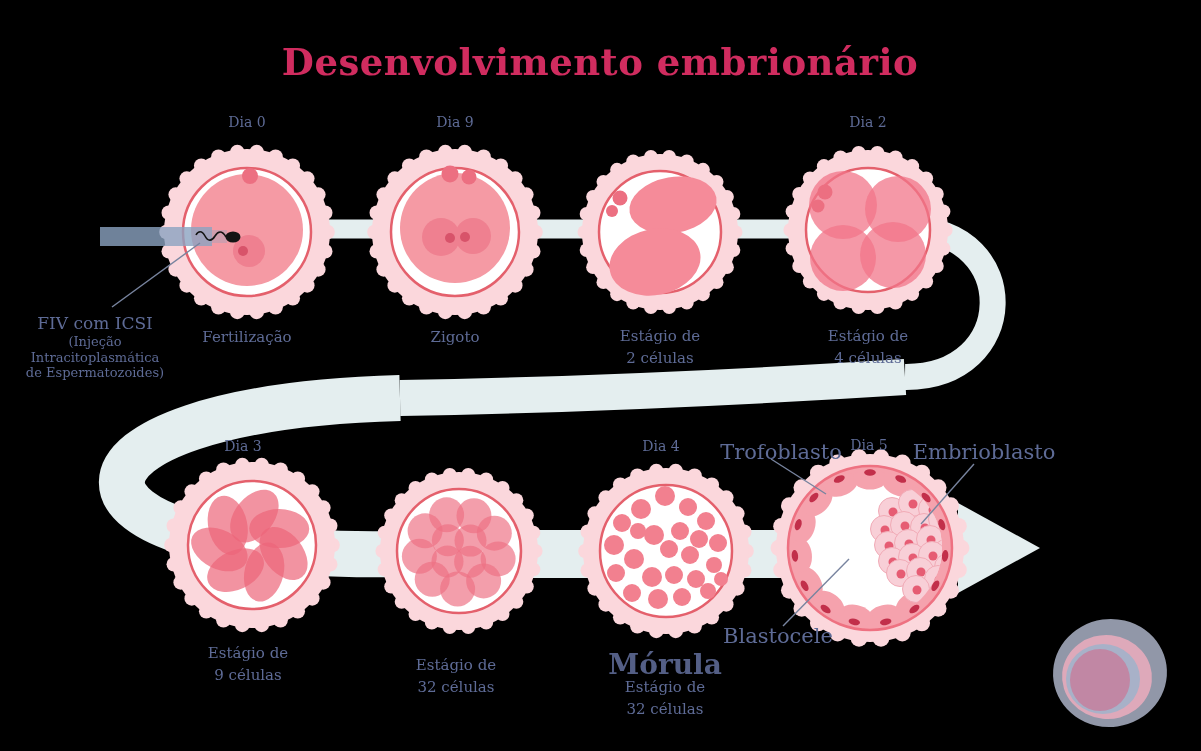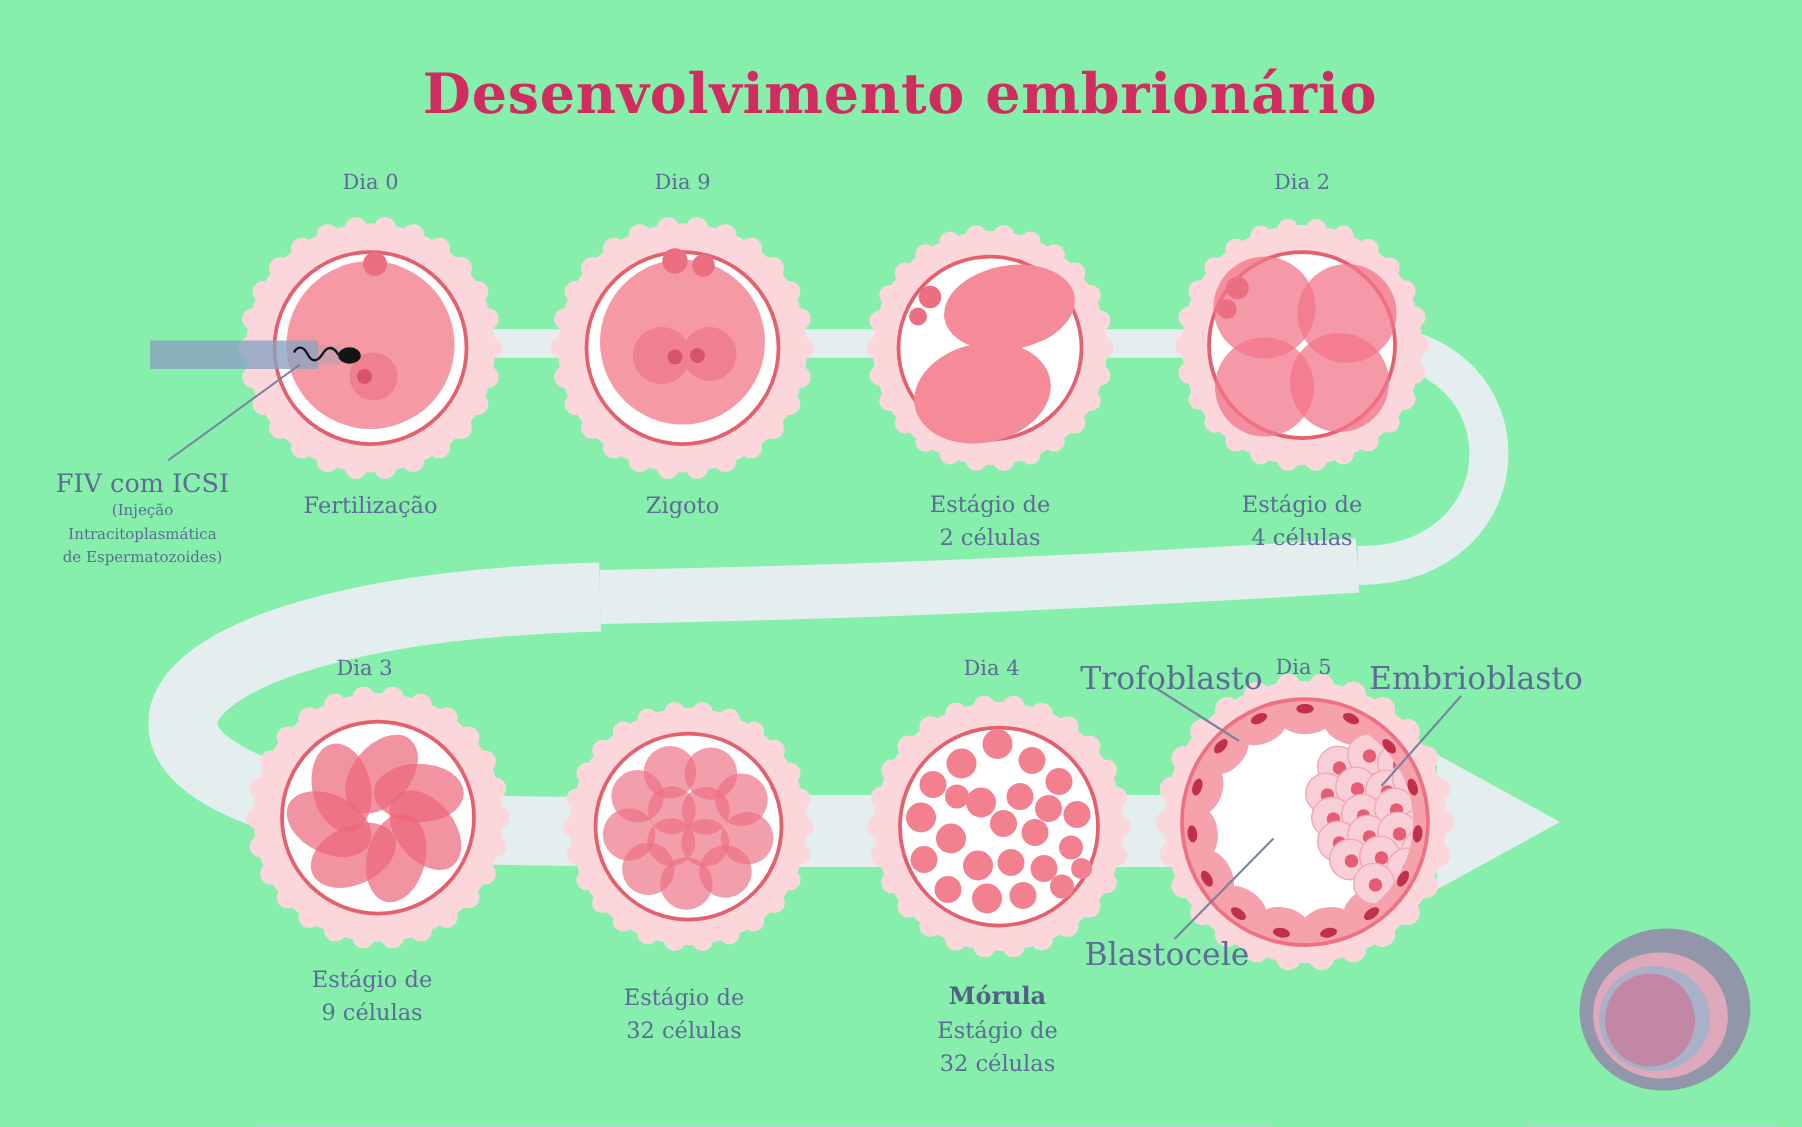--- a/index.html
+++ b/index.html
@@ -1,28 +1,28 @@
 <!DOCTYPE html>
 <html><head>
 <meta charset="utf-8">
 <style>
   html,body{margin:0;padding:0;background:#c6ccde;}
-  .canvas{position:relative;width:1201px;height:751px;overflow:hidden;background:#86efac;
+  .canvas{position:relative;width:1201px;height:751px;overflow:hidden;background:#000000;
           font-family:"DejaVu Serif", "Liberation Serif", serif;}
   #scene{position:absolute;left:0;top:0;}
   .lbl{position:absolute;transform:translate(-50%,-50%);text-align:center;white-space:nowrap;
        color:#5e6b96;}
   .title{font-size:37px;font-weight:bold;color:#d02c5f;letter-spacing:0.5px;}
   .day{font-size:14px;}
   .stage{font-size:15px;}
-  .heading{font-size:16px;font-weight:bold;color:#545f86;}
+  .heading{font-size:28px;font-weight:bold;color:#545f86;}
   .heading-lg{font-size:26px;font-weight:bold;color:#545f86;}
   .anno{font-size:21px;}
   .fiv-main{font-size:17px;}
-  .fiv-sub{font-size:10px;}
+  .fiv-sub{font-size:13px;}
 </style>
 </head>
 <body>
 
 <div class="canvas">
 
   <svg id="scene" width="1201" height="751" viewBox="0 0 1201 751">
       <g fill="none" stroke="#e4eeef">
         <path d="M 250 229 H 912" stroke-width="19"></path>
         <path d="M 910 229 C 1022 231 1020 378 905 377" stroke-width="26"></path>

